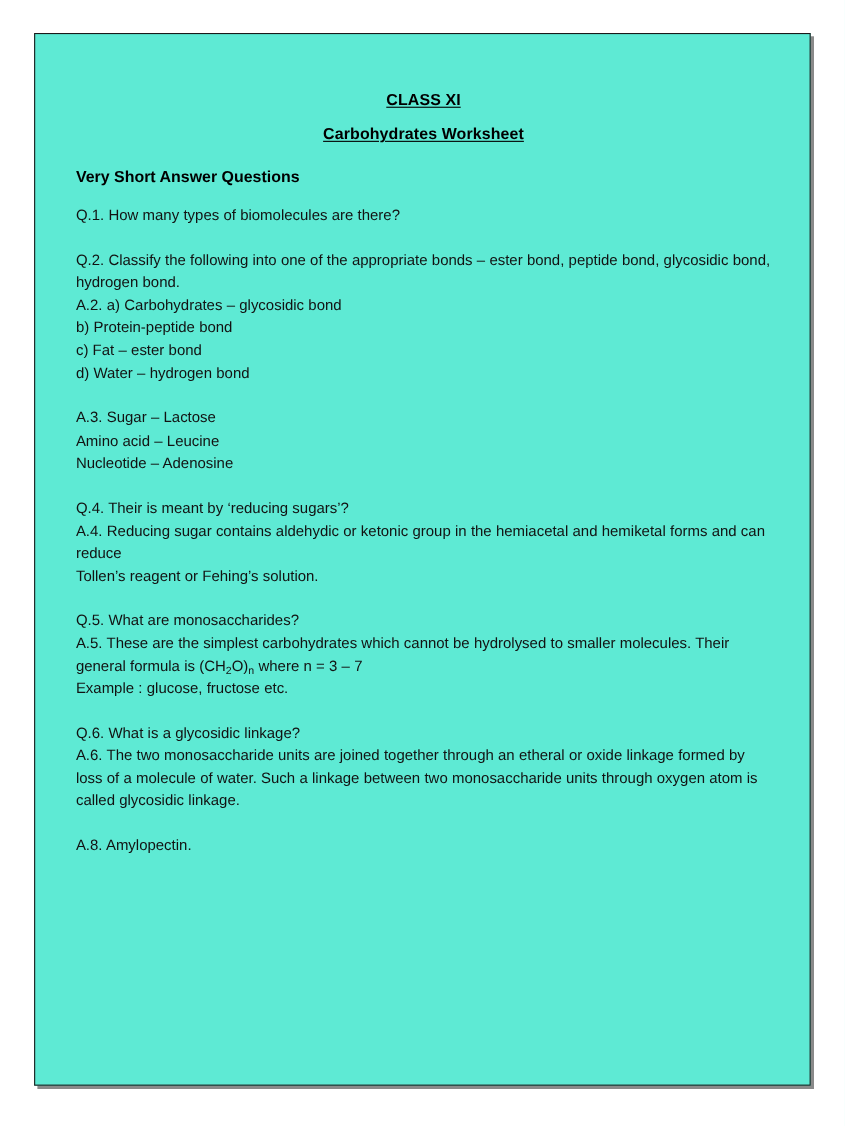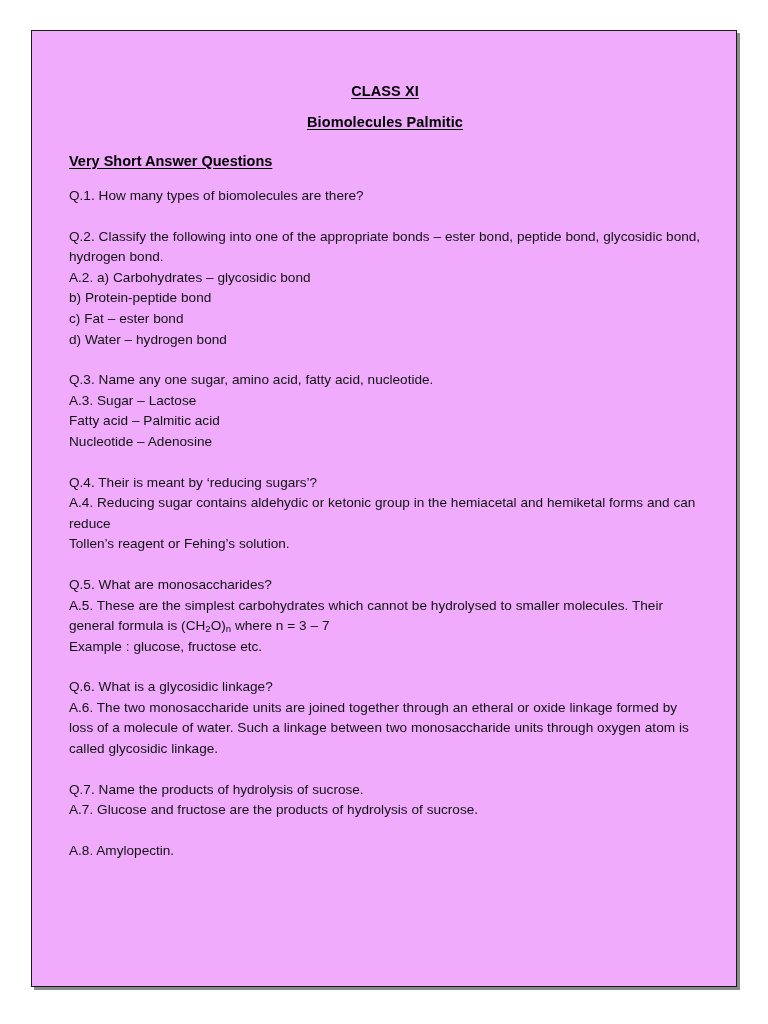--- a/index.html
+++ b/index.html
@@ -14,21 +14,21 @@
     font-family: "Liberation Sans", sans-serif;
     -webkit-font-smoothing: antialiased;
   }
 
   #page-sheet {
     position: absolute;
     left: 31px;
     top: 30px;
     width: 706px;
     height: 957px;
-    background: #f0abfc;
+    background: #5eead4;
     border: 1.5px solid #1a1a1a;
     box-sizing: border-box;
     box-shadow: 3px 3px 0 0 #8a8a8a;
     overflow: hidden;
   }
 
   #doc-body {
     position: absolute;
     left: 37px;
     top: 50px;
@@ -51,21 +51,20 @@
   .title-sub  { margin: 0 0 18px 0; }
 
   .section-heading {
     font-weight: bold;
     font-size: 14.5px;
     color: #000000;
     margin: 0 0 14px 0;
     line-height: 21px;
   }
   .section-heading span {
-    text-decoration: underline;
     text-underline-offset: 2px;
   }
 
   .qa-block {
     margin: 0 0 20px 0;
   }
   .qa-block:last-child { margin-bottom: 0; }
 
   .line {
     font-size: 13.6px;
@@ -83,63 +82,58 @@
   }
 </style>
 </head>
 <body>
 
 <div id="page-sheet">
   <div id="doc-body">
 
     <div class="doc-title title-main"><span>CLASS XI</span></div>
 
-    <div class="doc-title title-sub"><span>Biomolecules Palmitic</span></div>
+    <div class="doc-title title-sub"><span>Carbohydrates Worksheet</span></div>
 
     <div class="section-heading"><span>Very Short Answer Questions</span></div>
 
     <div class="qa-block">
       <p class="line">Q.1. How many types of biomolecules are there?</p>
     </div>
 
     <div class="qa-block">
       <p class="line">Q.2. Classify the following into one of the appropriate bonds – ester bond, peptide bond, glycosidic bond, hydrogen bond.</p>
       <p class="line">A.2. a) Carbohydrates – glycosidic bond</p>
       <p class="line">b) Protein-peptide bond</p>
       <p class="line">c) Fat – ester bond</p>
       <p class="line">d) Water – hydrogen bond</p>
     </div>
 
     <div class="qa-block">
-      <p class="line">Q.3. Name any one sugar, amino acid, fatty acid, nucleotide.</p>
       <p class="line">A.3. Sugar – Lactose</p>
-      <p class="line">Fatty acid – Palmitic acid</p>
+      <p class="line">Amino acid – Leucine</p>
       <p class="line">Nucleotide – Adenosine</p>
     </div>
 
     <div class="qa-block">
       <p class="line">Q.4. Their is meant by ‘reducing sugars’?</p>
       <p class="line">A.4. Reducing sugar contains aldehydic or ketonic group in the hemiacetal and hemiketal forms and can reduce</p>
       <p class="line">Tollen’s reagent or Fehing’s solution.</p>
     </div>
 
     <div class="qa-block">
       <p class="line">Q.5. What are monosaccharides?</p>
       <p class="line"><span>A.5. These are the simplest carbohydrates which cannot be hydrolysed to smaller molecules. Their general formula is (CH</span><sub>2</sub><span>O)</span><sub>n</sub><span> where n = 3 – 7</span></p>
       <p class="line">Example : glucose, fructose etc.</p>
     </div>
 
     <div class="qa-block">
       <p class="line">Q.6. What is a glycosidic linkage?</p>
       <p class="line">A.6. The two monosaccharide units are joined together through an etheral or oxide linkage formed by loss of a molecule of water. Such a linkage between two monosaccharide units through oxygen atom is called glycosidic linkage.</p>
     </div>
 
-    <div class="qa-block">
-      <p class="line">Q.7. Name the products of hydrolysis of sucrose.</p>
-      <p class="line">A.7. Glucose and fructose are the products of hydrolysis of sucrose.</p>
-    </div>
 
     <div class="qa-block">
       <p class="line">A.8. Amylopectin.</p>
     </div>
 
   </div>
 </div>
 
 </body></html>

